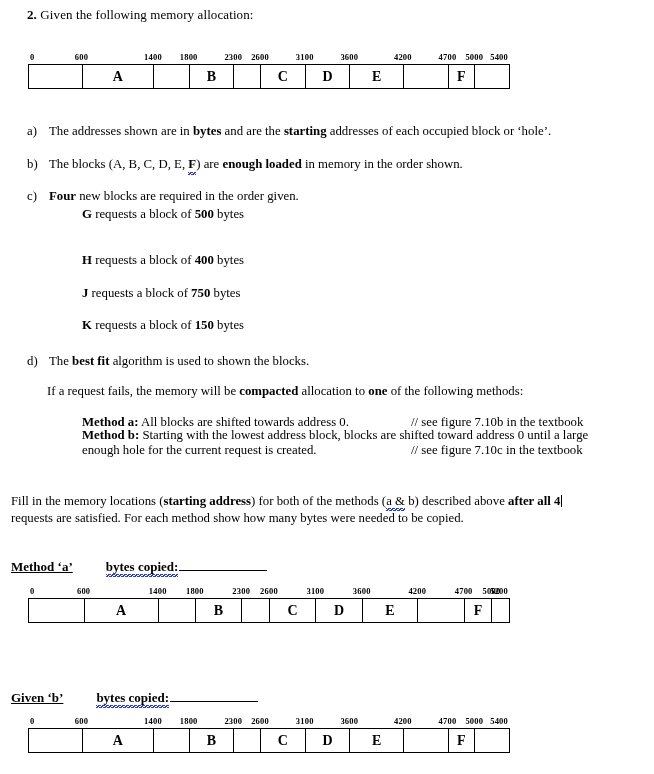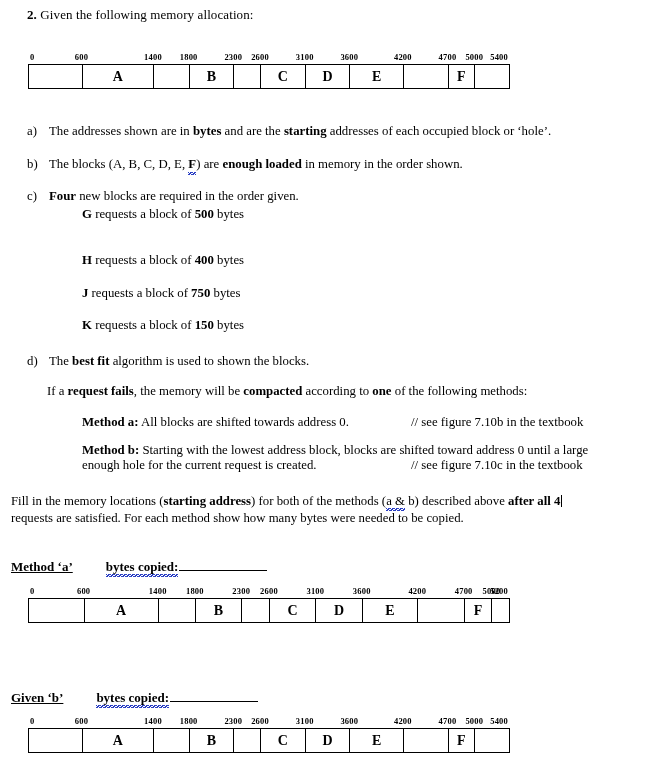--- a/index.html
+++ b/index.html
@@ -225,24 +225,24 @@
   <div class="req" id="req0" style="top:207px;"><span style="font-weight: bold;">G</span><span> requests a block of </span><span style="font-weight: bold;">500</span><span> bytes</span></div>
   <div class="req" id="req1" style="top:253px;"><span style="font-weight: bold;">H</span><span> requests a block of </span><span style="font-weight: bold;">400</span><span> bytes</span></div>
   <div class="req" id="req2" style="top:286px;"><span style="font-weight: bold;">J</span><span> requests a block of </span><span style="font-weight: bold;">750</span><span> bytes</span></div>
   <div class="req" id="req3" style="top:318px;"><span style="font-weight: bold;">K</span><span> requests a block of </span><span style="font-weight: bold;">150</span><span> bytes</span></div>
 
   <div class="item" id="item3" style="left:27px; top:354px; width:610px;">
       <span class="marker">d)</span>
       <span class="body"><span>The </span><span style="font-weight: bold;">best fit</span><span> algorithm is used to shown the blocks.</span></span>
     </div>
 
-  <div class="sub-note" id="compnote" style="top:384px; width:590px;"><span>If a </span><span style="font-weight: bold;">request fails</span><span>, the memory will be </span><span style="font-weight: bold;">compacted</span><span> according to </span><span style="font-weight: bold;">one</span><span> of the following methods:</span></div>
+  <div class="sub-note" id="compnote" style="top:384px; width:590px;"><span>If a </span><span style="font-weight: normal;">request fails</span><span>, the memory will be </span><span style="font-weight: bold;">compacted</span><span> allocation to </span><span style="font-weight: bold;">one</span><span> of the following methods:</span></div>
 
   <div class="method-line" id="meth0" style="top:415px;"><span style="font-weight: bold;">Method a:</span><span> All blocks are shifted towards address 0.</span><span class="comment">// see figure 7.10b in the textbook</span></div>
-  <div class="method-line" id="meth1" style="top:443px;"><span style="font-weight: bold;">Method b:</span><span> Starting with the lowest address block, blocks are shifted toward address 0 until a large</span><br><span>enough hole for the current request is created.</span><span class="comment2">// see figure 7.10c in the textbook</span></div>
+  <div class="method-line" id="meth1" style="top:428px;"><span style="font-weight: bold;">Method b:</span><span> Starting with the lowest address block, blocks are shifted toward address 0 until a large</span><br><span>enough hole for the current request is created.</span><span class="comment2">// see figure 7.10c in the textbook</span></div>
 
   <div class="fill-para" id="fillpara"><span>Fill in the memory locations (</span><span style="font-weight: bold;">starting address</span><span>) for both of the methods (</span><span class="squig">a &amp;</span><span> b) described above </span><span style="font-weight: bold;">after all 4</span><span class="caret"></span><br><span>requests are satisfied. For each method show how many bytes were needed to be copied.</span></div>
 
   <div class="method-head" style="top:559px;">
     <span class="mname">Method ‘a’</span><span class="bc"><span class="squig">bytes copied:</span><span class="blank-rule"></span></span>
   </div>
 
   <div class="mem" id="mem1" style="top:586px;">
       <div class="ticks">
         <span class="tick" style="left: 2px; transform: none;">0</span>

